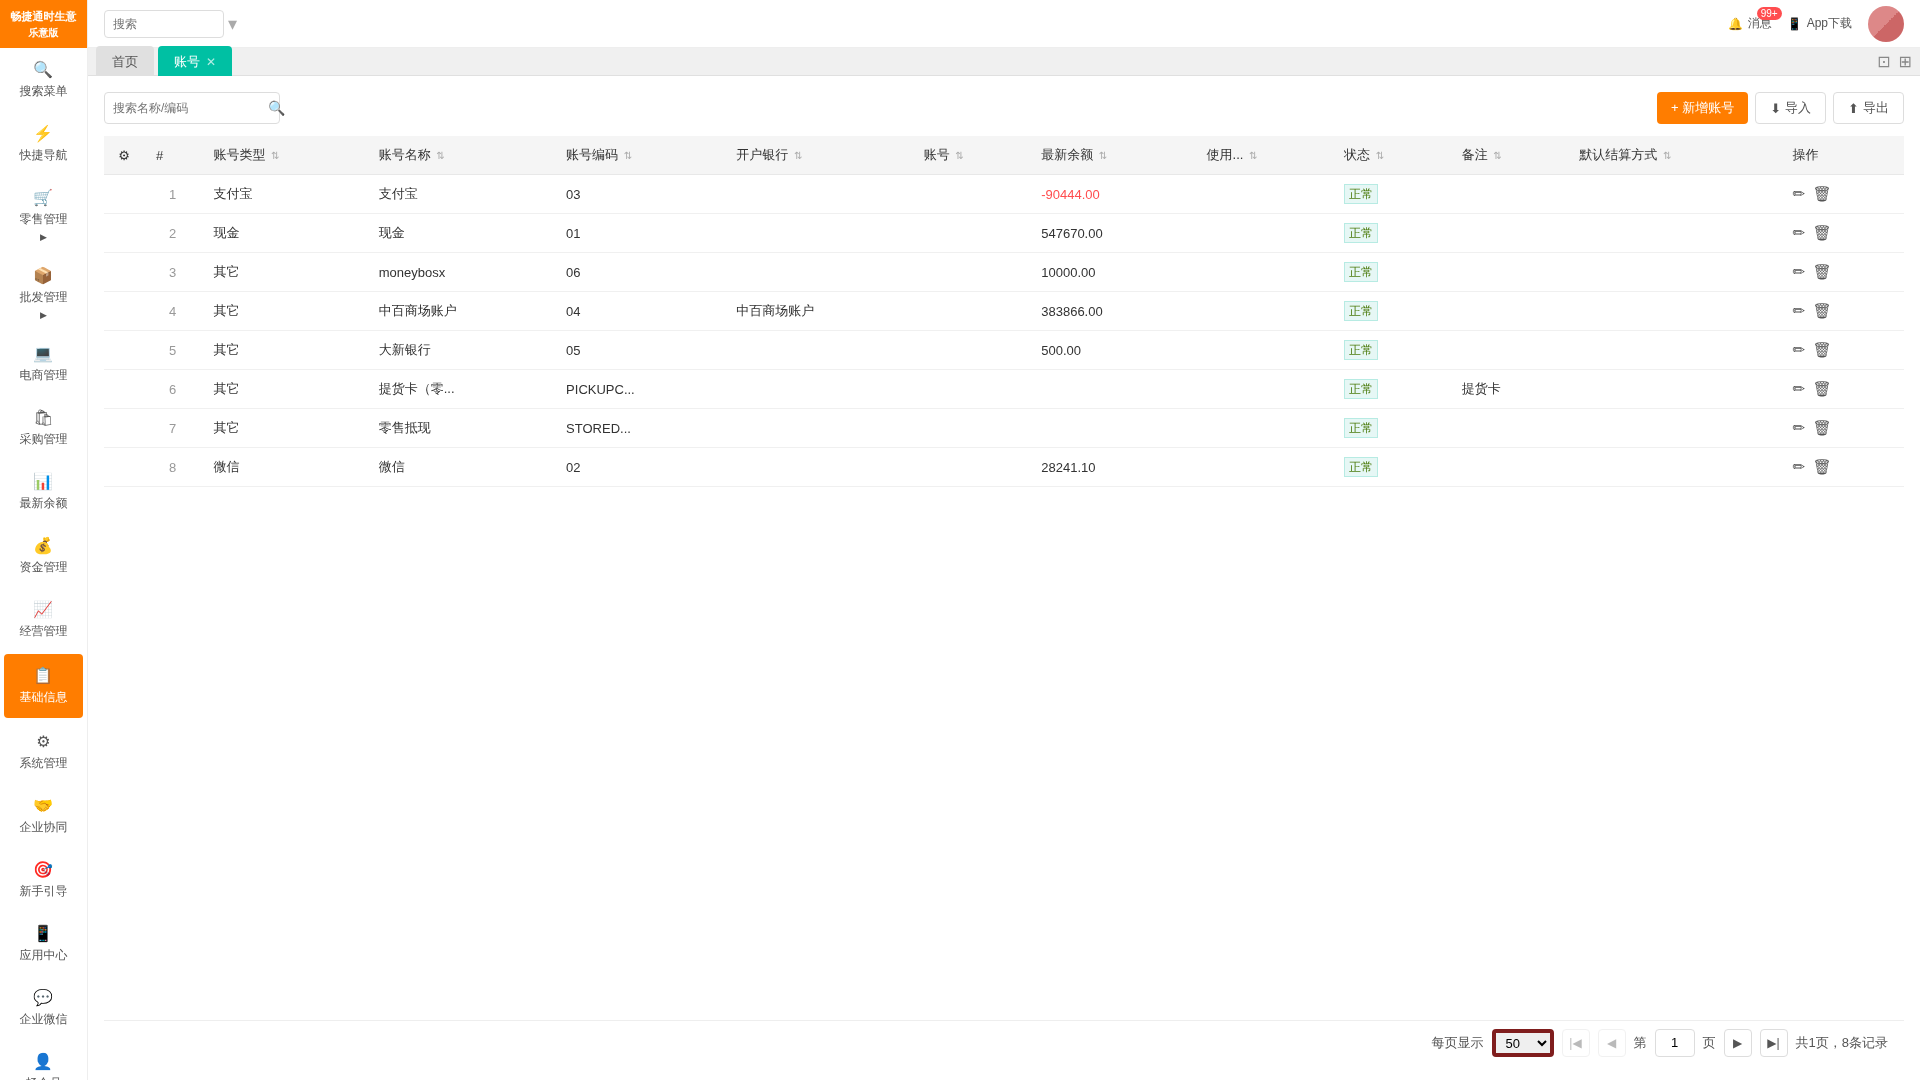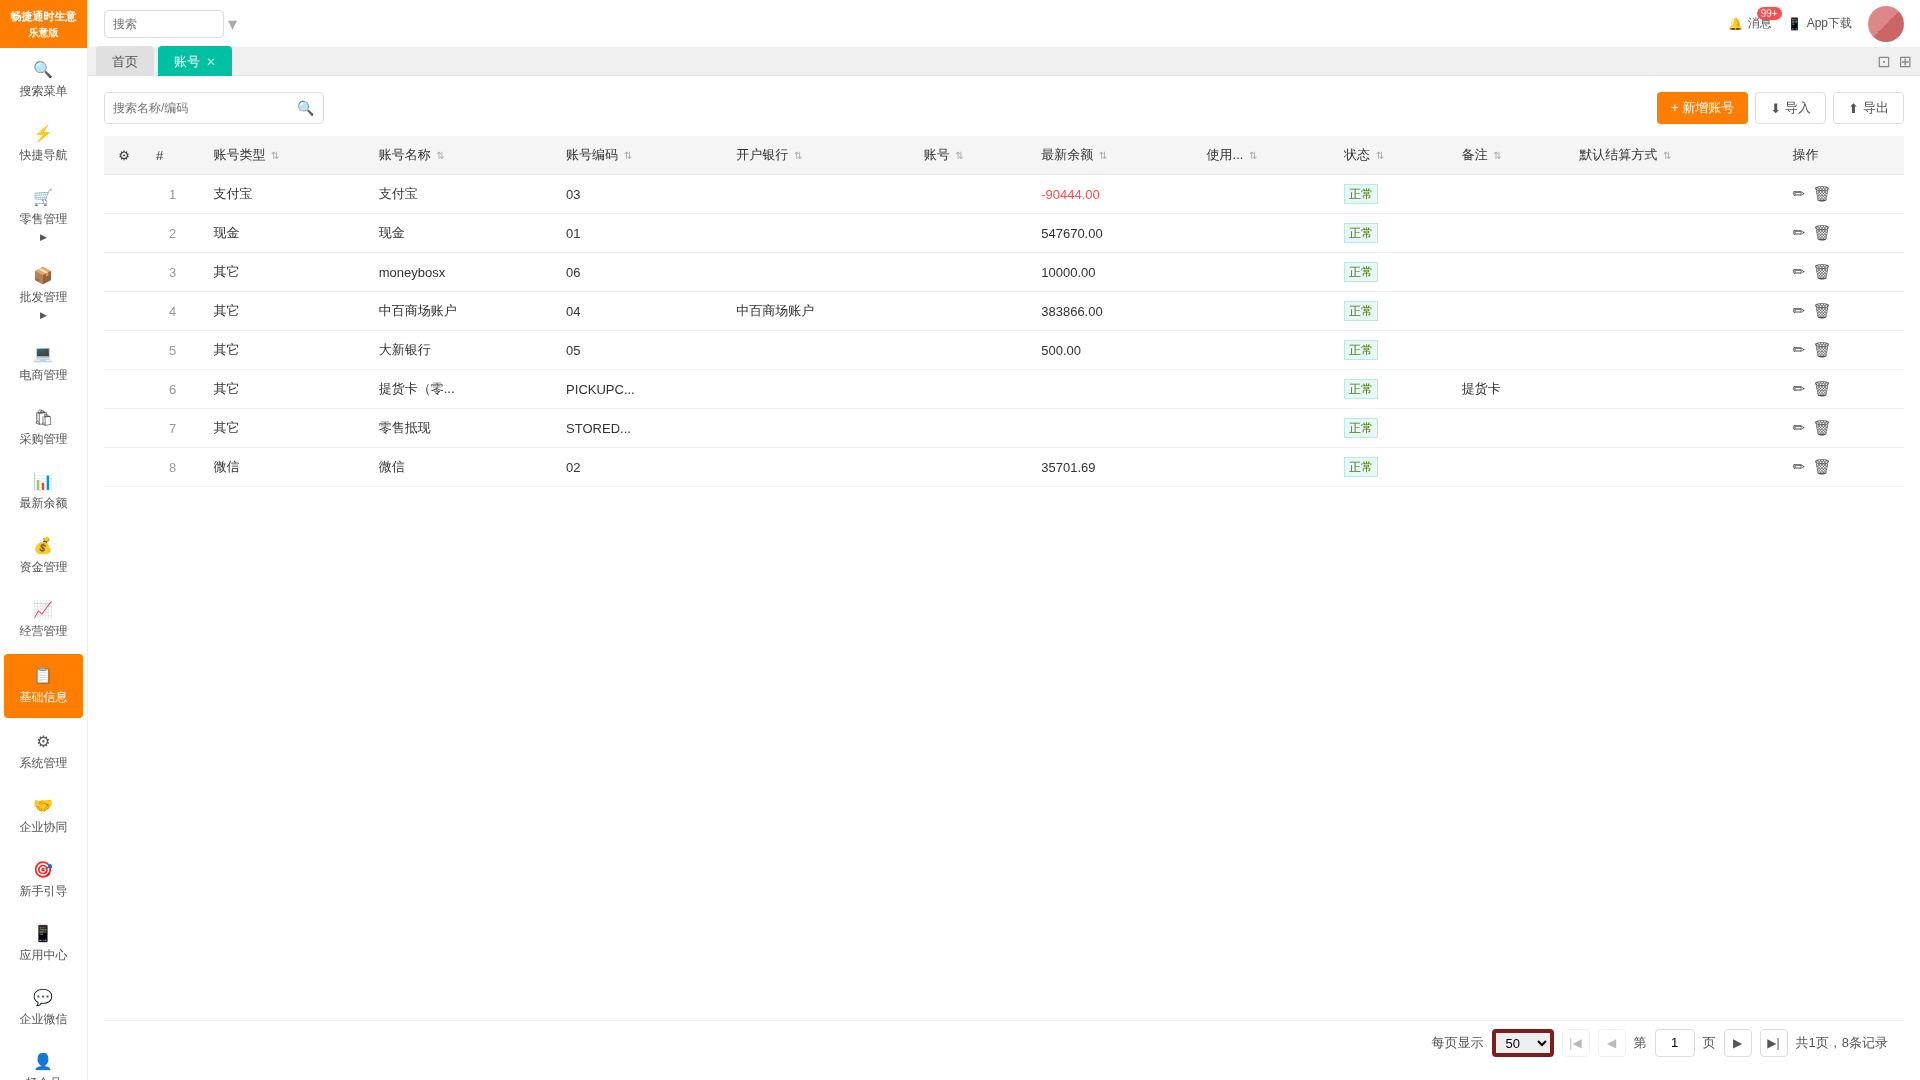--- a/index.html
+++ b/index.html
@@ -135,21 +135,21 @@
       justify-content: space-between;
       margin-bottom: 12px;
     }
     .search-box {
       display: flex;
       align-items: center;
       border: 1px solid #ddd;
       border-radius: 4px;
       padding: 0 8px;
       height: 32px;
-      width: 220px;
+      width: 176px;
       background: #fff;
     }
     .search-box input {
       border: none;
       outline: none;
       font-size: 12px;
       flex: 1;
       color: #999;
     }
     .search-icon { color: #aaa; font-size: 14px; }
@@ -537,21 +537,21 @@
     </td>
   </tr>
             <tr>
     <td class="settings-col"></td>
     <td class="row-num">8</td>
     <td>微信</td>
     <td>微信</td>
     <td>02</td>
     <td></td>
     <td></td>
-    <td class="">35701.69</td>
+    <td class="">28241.10</td>
     <td></td>
     <td><span class="badge-normal">正常</span></td>
     <td></td>
     <td></td>
     <td>
       <button class="op-btn" title="编辑">✏</button>
       <button class="op-btn" title="删除">🗑</button>
     </td>
   </tr>
           </tbody>

